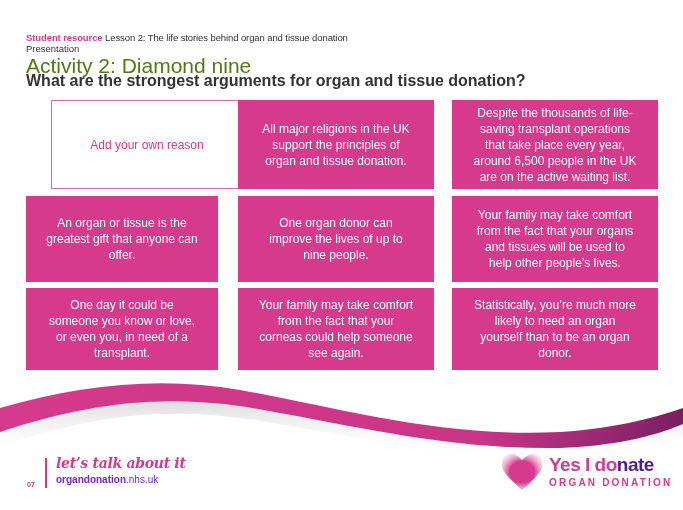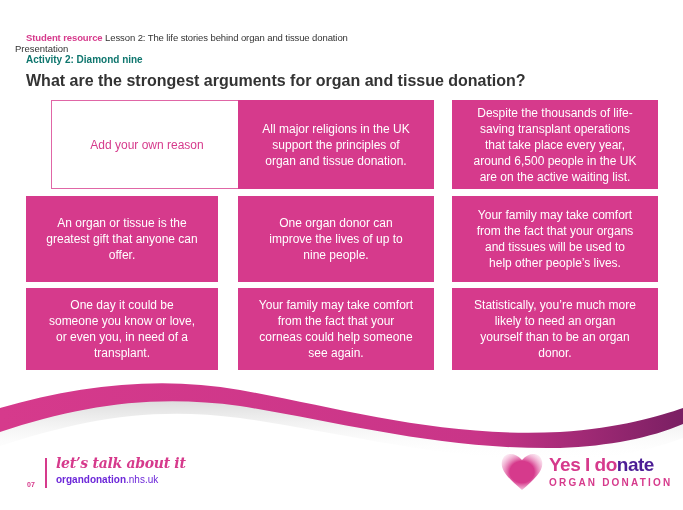--- a/index.html
+++ b/index.html
@@ -7,26 +7,26 @@
       width: 683px; height: 510px; position: relative; overflow: hidden;
       background: #ffffff;
       font-family: "Liberation Sans", sans-serif;
     }
     .header-line1 {
       position: absolute; left: 26px; top: 32px;
       font-size: 9.5px; color: #333; letter-spacing: -0.1px;
     }
     .header-line1 .res { color: #d63a8c; font-weight: bold; }
     .header-line2 {
-      position: absolute; left: 15px; top: 43px;
+      position: absolute; left: 26px; top: 43px;
       font-size: 9.5px; color: #333;
     }
     .activity-title {
       position: absolute; left: 26px; top: 54px;
-      font-size: 10px; color: #0f766e; font-weight: bold;
+      font-size: 21px; color: #4d7c0f; font-weight: normal;
     }
     .question {
       position: absolute; left: 26px; top: 72px;
       font-size: 16px; color: #333; font-weight: bold;
     }
     .card {
       position: absolute; box-sizing: border-box;
       background: #d63a8c; color: #ffffff;
       display: flex; align-items: center; justify-content: center;
       text-align: center; font-size: 12px; line-height: 16px;

